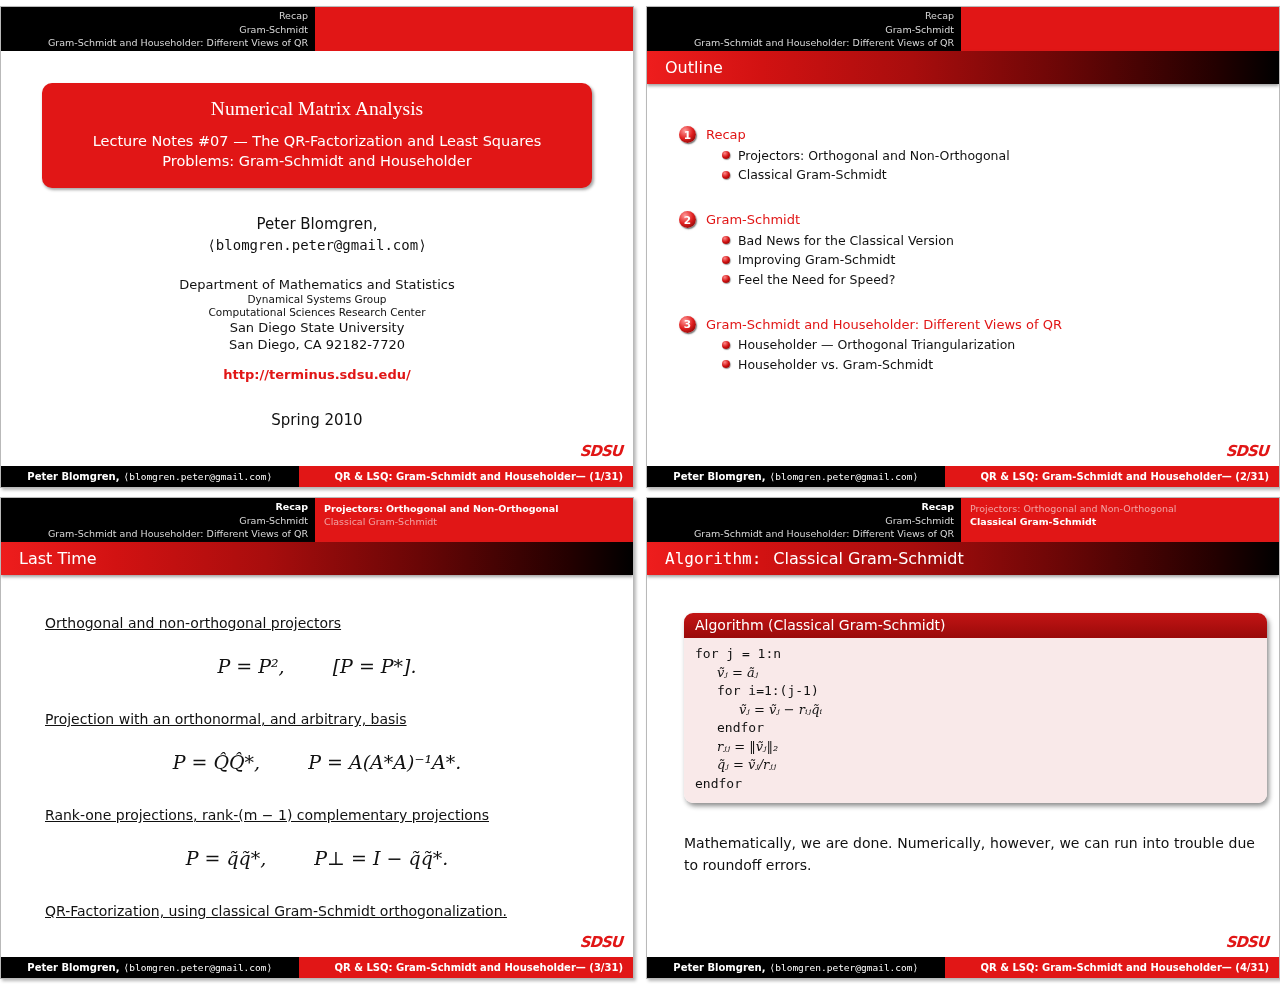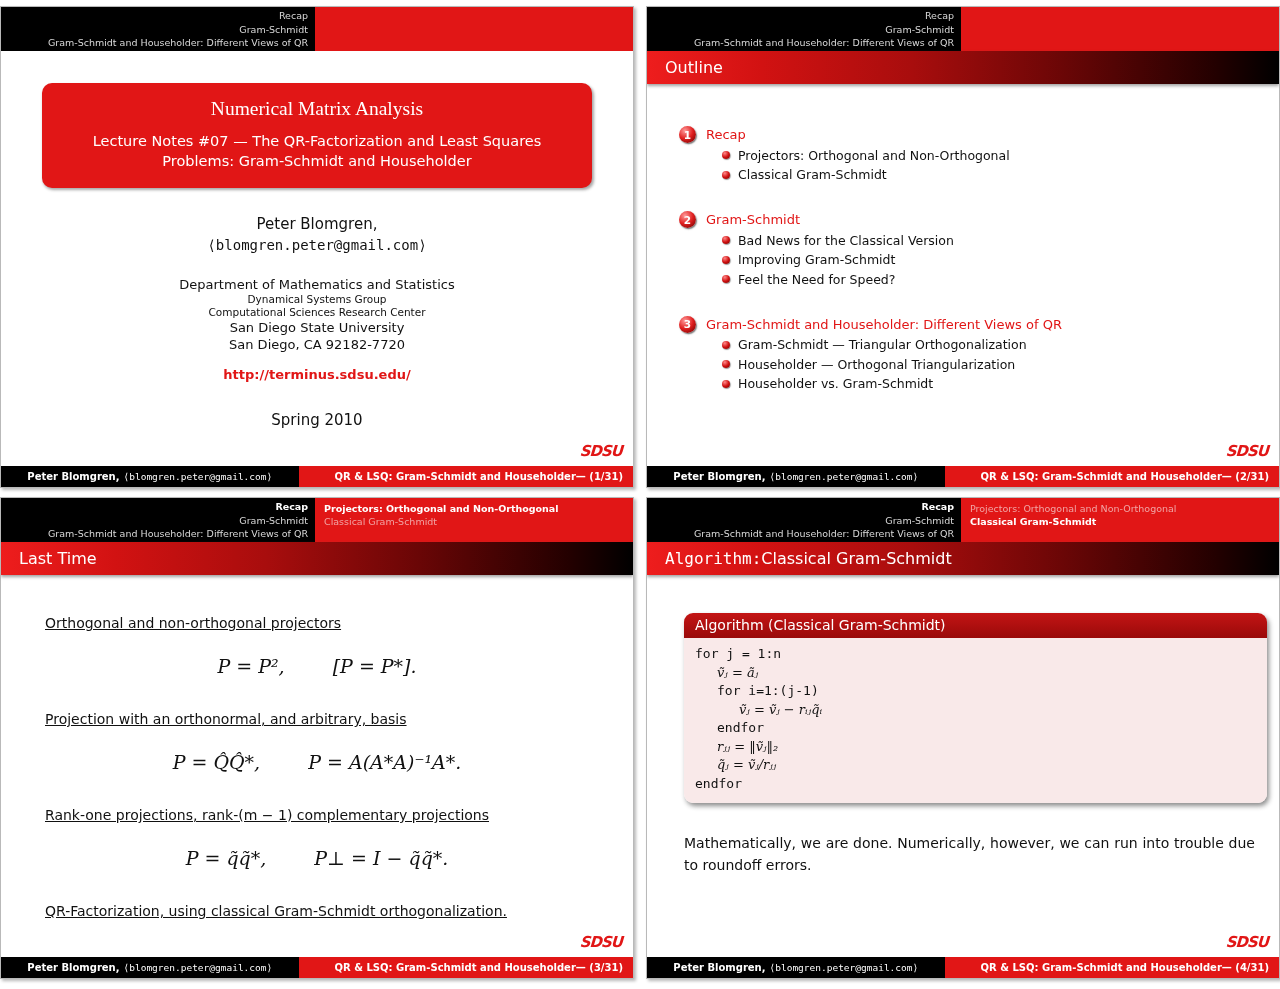--- a/index.html
+++ b/index.html
@@ -16,21 +16,21 @@
   .hb-nav div { white-space:nowrap; }
   .hb-sub { flex:1; background:#e11616; color:#f1a4a4; font-size:9.5px;
             line-height:13px; padding:4px 0 0 9px; }
   .hb-sub .active { color:#fff; font-weight:bold; }
 
   
   .frametitle { height:33px; color:#fff; font-size:16px; display:flex; align-items:center;
      padding-left:18px;
      background:linear-gradient(90deg,#ee1d1d 0%,#d21212 18%,#a80d0d 42%,#6a0606 66%,#230000 90%,#000 100%);
      box-shadow:0 2px 3px rgba(110,110,110,.65); position:relative; z-index:2; }
-  .ft-mono { font-family:"DejaVu Sans Mono", monospace; margin-right:0; }
+  .ft-mono { font-family:"DejaVu Sans Mono", monospace; margin-right:12px; }
 
   
   .footline { position:absolute; left:0; right:0; bottom:0; height:21px; display:flex; font-size:10px; }
   .fl-left { width:314px; background:#000; color:#fff; display:flex; align-items:center;
              justify-content:center; gap:4px; white-space:nowrap; }
   .fl-author { font-weight:bold; }
   .fl-email { font-family:"DejaVu Sans Mono", monospace; font-size:9.5px; }
   .fl-right { flex:1; background:#e11616; color:#fff; display:flex; align-items:center;
               padding:0 10px 0 36px; white-space:nowrap; }
   .fl-course { font-weight:bold; }
@@ -183,24 +183,20 @@
         </div>
       </div>
 
       <div class="osec">
         <div class="osec-head">
           <span class="ball">3</span>
           <span class="osec-title">Gram-Schmidt and Householder: Different Views of QR</span>
         </div>
         <div class="oitem">
           <span class="dot"></span>
-          <span>Gram-Schmidt — Triangular Orthogonalization</span>
-        </div>
-        <div class="oitem">
-          <span class="dot"></span>
           <span>Householder — Orthogonal Triangularization</span>
         </div>
         <div class="oitem">
           <span class="dot"></span>
           <span>Householder vs. Gram-Schmidt</span>
         </div>
       </div>
     </div>
 
     <div class="sdsu">SDSU</div>

